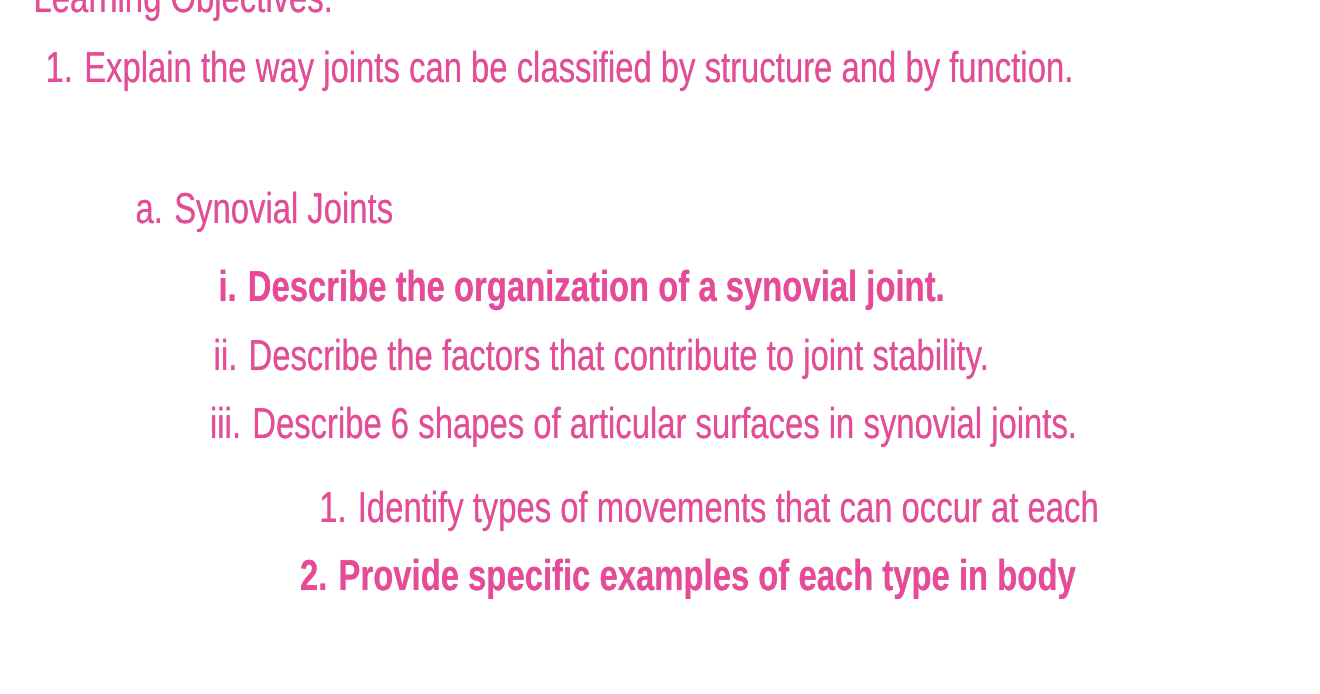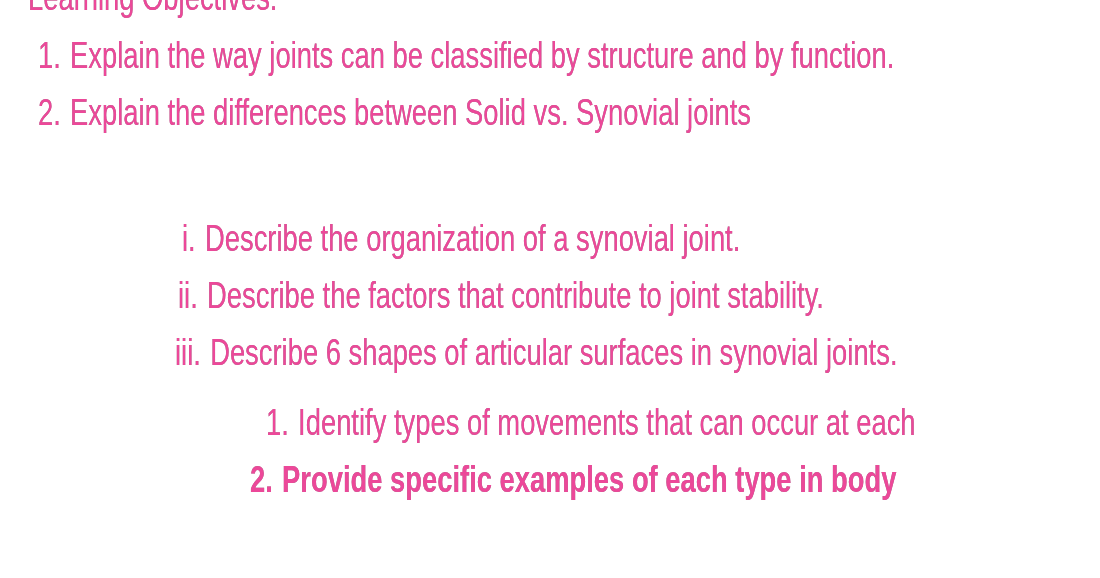--- a/index.html
+++ b/index.html
@@ -30,21 +30,21 @@
   }
   .marker {
     display: inline-block;
     margin-right: 0.34em;
   }
   
   .pos-title { left: 28px;  top: -16px; }
   .pos-1     { left: 38px;  top: 42px;  }
   .pos-2     { left: 38px;  top: 99px;  }
   .pos-a     { left: 113px; top: 160px; }
-  .pos-i     { left: 182px; top: 225px; }
+  .pos-i     { left: 182px; top: 225px; font-weight: bold; }
   .pos-ii    { left: 178px; top: 282px; }
   .pos-iii   { left: 175px; top: 339px; }
   .pos-iii1  { left: 266px; top: 409px; }
   .pos-iii2  { left: 250px; top: 466px; font-weight: bold; }
   .pos-iv    { left: 170px; top: 524px; }
 </style>
 </head>
 <body>
 
 <div class="page">
@@ -52,26 +52,26 @@
   <div class="line pos-title">
     <span class="scale"><span class="txt">Learning Objectives:</span></span>
   </div>
 
   <div class="line pos-1">
     <span class="scale">
       <span class="marker">1.</span><span class="txt">Explain the way joints can be classified by structure and by function.</span>
     </span>
   </div>
 
-  <div class="line pos-2">
+
+  <div class="line pos-a">
     <span class="scale">
-      <span class="marker">2.</span><span class="txt">Explain the differences between Solid vs. Synovial joints</span>
+      <span class="marker">a.</span><span class="txt">Synovial Joints</span>
     </span>
   </div>
-
 
   <div class="line pos-i">
     <span class="scale">
       <span class="marker">i.</span><span class="txt">Describe the organization of a synovial joint.</span>
     </span>
   </div>
 
   <div class="line pos-ii">
     <span class="scale">
       <span class="marker">ii.</span><span class="txt">Describe the factors that contribute to joint stability.</span>

